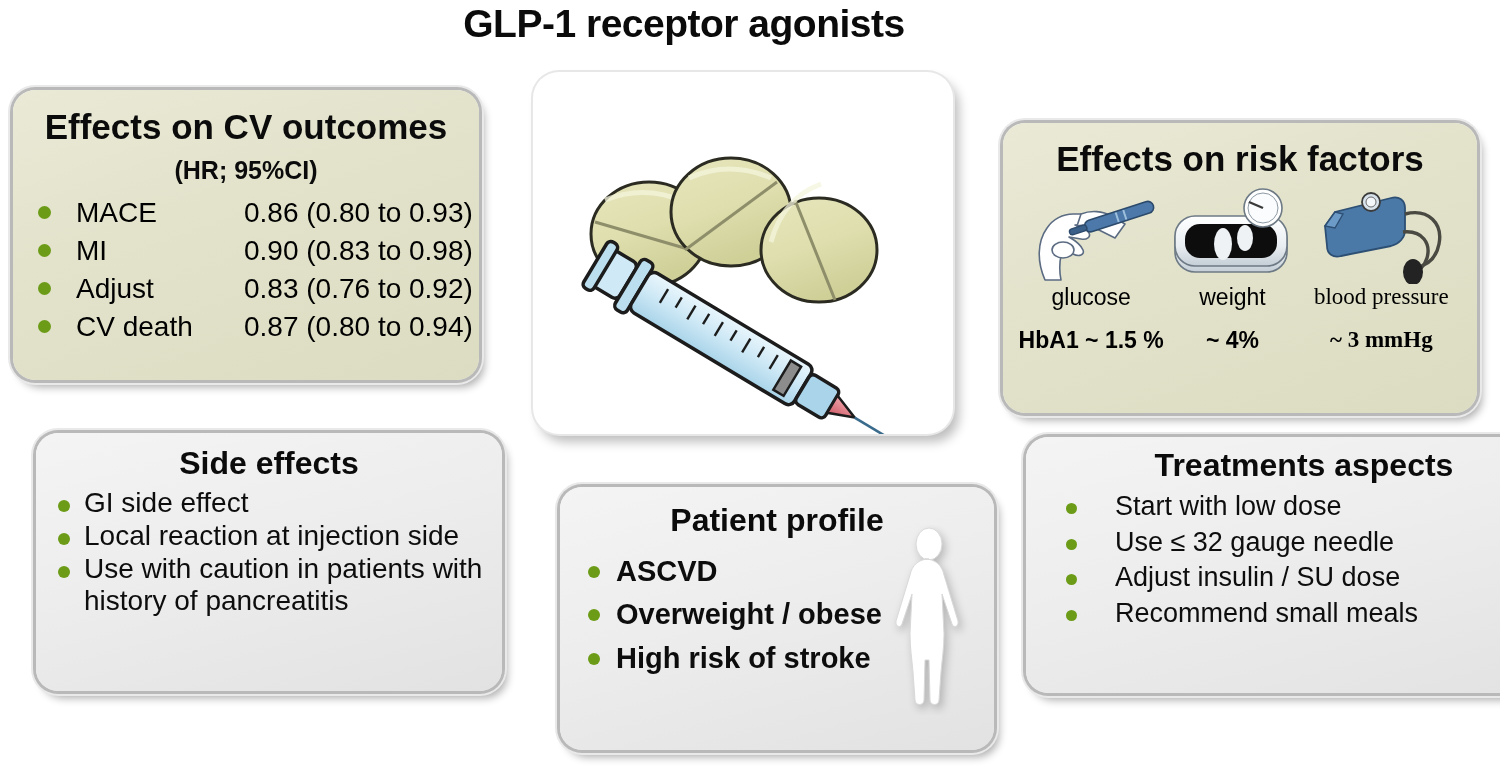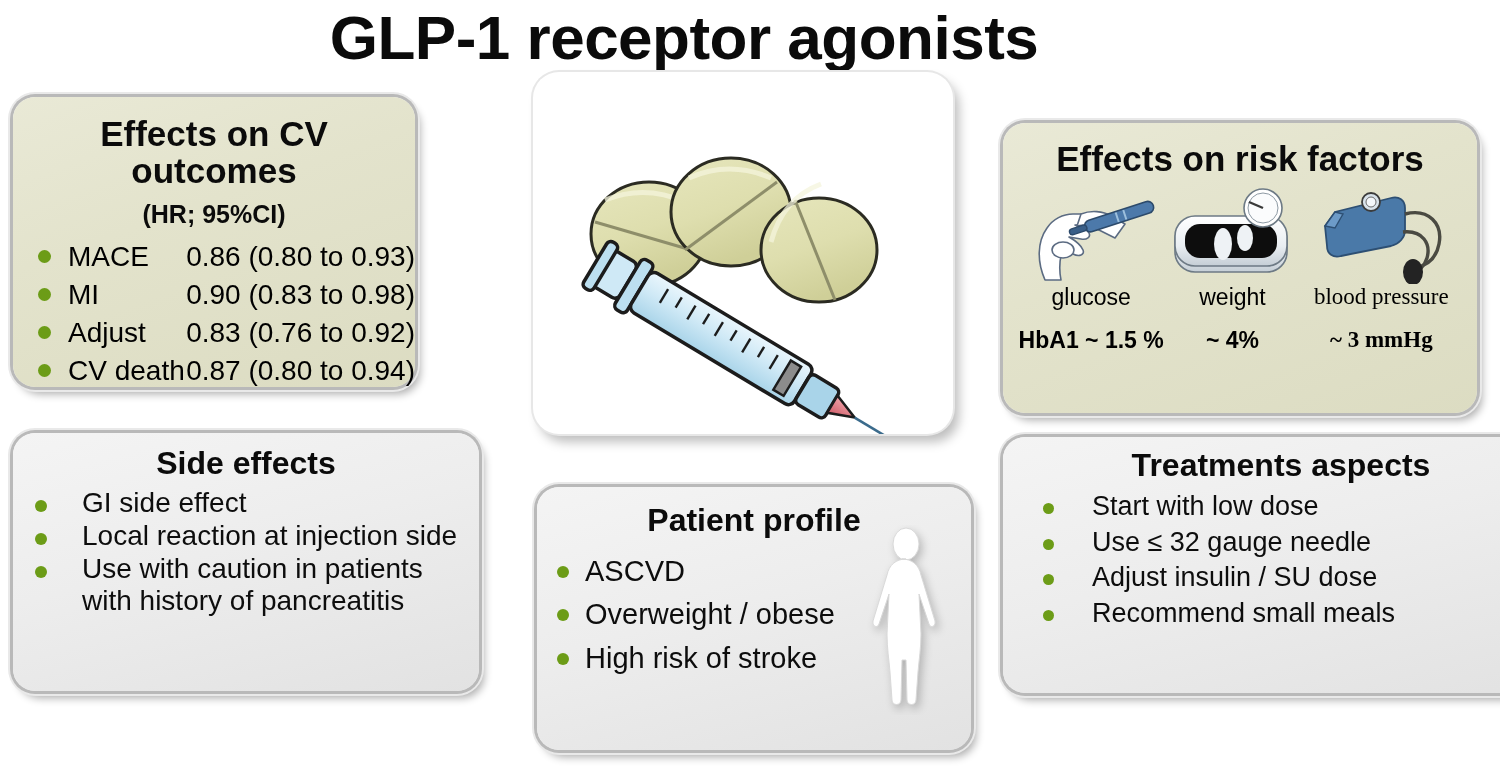--- a/index.html
+++ b/index.html
@@ -6,38 +6,39 @@
   body{
     width:1500px;height:778px;position:relative;overflow:hidden;
     font-family:"Liberation Sans","DejaVu Sans",sans-serif;
     color:#000;
   }
   .page{position:absolute;inset:0;}
 
   
   .title{
     position:absolute;left:0;top:2px;width:1368px;text-align:center;
-    font-size:62px;font-weight:bold;letter-spacing:-0.5px;
+    font-size:39px;font-weight:bold;letter-spacing:-0.5px;
     color:#0b0b0b;
   }
 
   
   .card{
     position:absolute;border-radius:22px;
     box-sizing:border-box;
     box-shadow:
       0 0 0 3px #b9b9b9,
       0 0 0 5px #e9e9e9,
       5px 7px 9px rgba(0,0,0,.33);
   }
   .card.olive{
     background:linear-gradient(160deg,#e9e9d6 0%,#e3e3cc 40%,#dcdcc2 100%);
   }
   .card.gray{
     background:linear-gradient(165deg,#f4f4f4 0%,#ededed 45%,#e2e2e2 100%);
+    margin-left:23px;
   }
   .card.white{
     background:#ffffff;border-radius:26px;
     box-shadow:
       0 0 0 2px #e7e7e7,
       6px 8px 11px rgba(0,0,0,.26);
   }
 
   .card-title{
     text-align:center;font-weight:bold;color:#0b0b0b;
@@ -52,44 +53,44 @@
   ul.blist li{
     position:relative;display:flex;align-items:flex-start;
     color:#0d0d0d;
   }
   .bullet{
     flex:0 0 auto;border-radius:50%;
     background:#6c9c17;
   }
 
   
-  #cv-card{left:13px;top:97px;width:402px;height:290px;}
+  #cv-card{left:13px;top:90px;width:466px;height:290px;}
   #cv-card .card-title{font-size:35px;margin-top:19px;}
   #cv-card .sub-title{font-size:25px;margin-top:10px;}
   #cv-card .rows{margin-top:9px;padding-left:25px;}
-  .cvrow{display:flex;align-items:center;height:38px;}
+  .cvrow{display:flex;align-items:center;height:38px;gap:8px;}
   .cvrow .bullet{width:13px;height:13px;margin-right:17px;}
   .cvrow .lab{font-size:28px;width:160px;}
   .cvrow .val{font-size:28px;white-space:nowrap;}
 
   
   #side-card{left:13px;top:433px;width:466px;height:258px;}
   #side-card .card-title{font-size:32px;margin-top:14px;}
   #side-card ul{margin-top:6px;padding-left:22px;}
-  #side-card li{margin-bottom:2px;font-size:28px;line-height:1.12;gap:21px;}
+  #side-card li{margin-bottom:2px;font-size:28px;line-height:1.12;}
   #side-card li .bullet{width:12px;height:12px;margin:13px 14px 0 0;}
   #side-card .txt{max-width:400px;}
 
   
   #pic-card{left:533px;top:72px;width:420px;height:362px;}
 
   
   #pat-card{left:537px;top:487px;width:434px;height:263px;}
   #pat-card .card-title{font-size:32px;margin-top:17px;}
-  #pat-card ul{margin-top:12px;padding-left:20px;}
+  #pat-card ul{margin-top:12px;padding-left:28px;font-weight:bold;}
   #pat-card li{font-size:29px;line-height:1.5;}
   #pat-card li .bullet{width:12px;height:12px;margin:16px 16px 0 0;}
 
   
   #risk-card{left:1003px;top:103px;width:474px;height:290px;margin-top:20px;}
   #risk-card .card-title{font-size:35px;margin-top:18px;}
   .risk-icons{
     display:flex;justify-content:space-around;align-items:flex-end;
     margin-top:6px;height:100px;padding:0 16px;
   }

